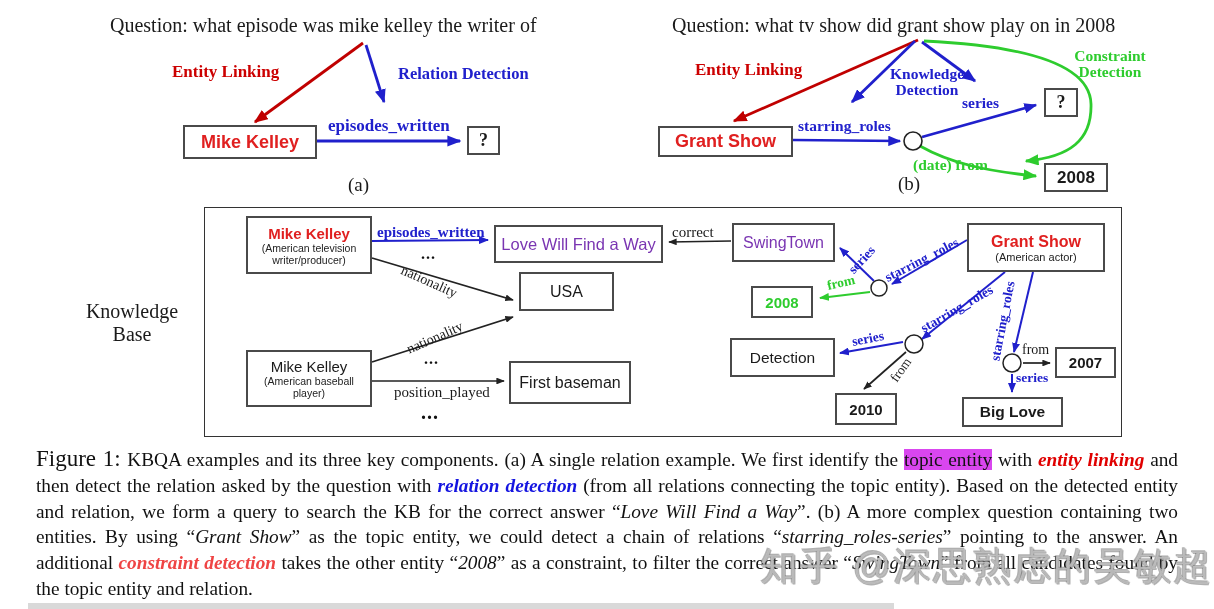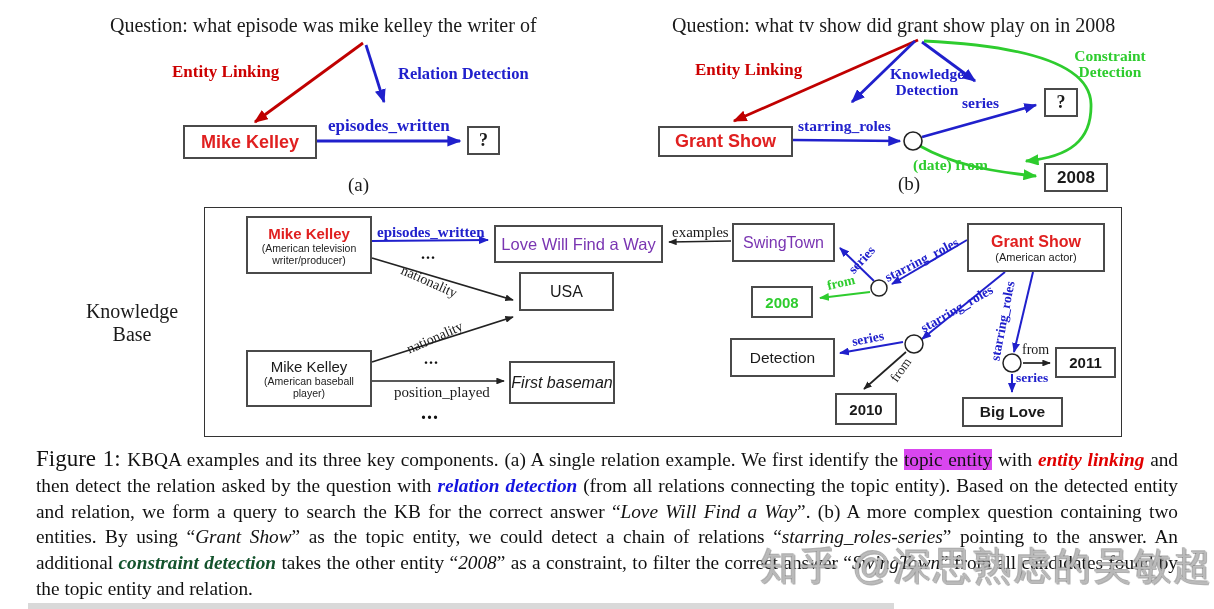--- a/index.html
+++ b/index.html
@@ -20,21 +20,21 @@
   .lbl{font-size:17px;font-weight:600;z-index:2;white-space:nowrap;}
   .tag{font-size:19px;z-index:2;}
   .sub{font-size:10.5px;line-height:12px;color:#222;font-family:"Liberation Sans",sans-serif;}
   .dots{position:absolute;font-weight:bold;letter-spacing:1px;z-index:3;color:#111;}
   #caption{position:absolute;left:36px;top:446px;width:1142px;font-size:19.3px;
            line-height:25.8px;text-align:justify;z-index:2;color:#111;}
   #caption .seg-fig{font-size:23px;}
   #caption .seg-hl{background:#d946ef;}
   #caption .seg-red{color:#e00000;font-weight:bold;font-style:italic;}
   #caption .seg-blue{color:#1414e0;font-weight:bold;font-style:italic;}
-  #caption .seg-green{color:#14532d;font-weight:bold;font-style:italic;}
+  #caption .seg-green{color:#ef4444;font-weight:bold;font-style:italic;}
   #caption .seg-i{font-style:italic;}
   #watermark{position:absolute;left:760px;top:541px;font-size:38px;z-index:6;
              font-family:"Liberation Sans",sans-serif;white-space:nowrap;letter-spacing:2px;
              color:rgba(255,255,255,0.55);
              text-shadow:0 0 1px rgba(90,90,90,.9),1px 1px 0 rgba(120,120,120,.5),-1px -1px 0 rgba(120,120,120,.5);text-align:right;}
   #bottombar{position:absolute;left:28px;top:603px;width:866px;height:6px;background:#d9d9d9;z-index:1;}
 </style>
 </head>
 <body>
 
@@ -139,48 +139,48 @@
     <span class="sans purple" style="font-size:16.5px;">Love Will Find a Way</span>
   </div>
   <div class="box" style="left:519px;top:272px;width:95px;height:39px;">
     <span class="sans" style="font-size:16px;">USA</span>
   </div>
   <div class="box" style="left:246px;top:350px;width:126px;height:57px;">
     <span class="sans" style="font-size:15px;">Mike Kelley</span>
     <span class="sub">(American baseball</span>
     <span class="sub">player)</span>
   </div>
-  <div class="box" style="left:509px;top:361px;width:106px;height:43px;font-style:italic;">
+  <div class="box" style="left:509px;top:361px;width:122px;height:43px;">
     <span class="sans" style="font-size:16px;">First baseman</span>
   </div>
   <div class="box" style="left:732px;top:223px;width:103px;height:39px;">
     <span class="sans purple" style="font-size:16px;">SwingTown</span>
   </div>
   <div class="box" style="left:967px;top:223px;width:138px;height:49px;">
     <span class="sans entred" style="font-size:16px;font-weight:bold;">Grant Show</span>
     <span class="sub" style="font-size:11px;">(American actor)</span>
   </div>
   <div class="box" style="left:751px;top:286px;width:62px;height:32px;">
     <span class="sans green" style="font-size:15px;font-weight:bold;">2008</span>
   </div>
   <div class="box" style="left:730px;top:338px;width:105px;height:39px;">
     <span class="sans" style="font-size:15.5px;">Detection</span>
   </div>
   <div class="box" style="left:835px;top:393px;width:62px;height:32px;">
     <span class="sans" style="font-size:15px;font-weight:bold;">2010</span>
   </div>
   <div class="box" style="left:1055px;top:347px;width:61px;height:31px;">
-    <span class="sans" style="font-size:15px;font-weight:bold;">2011</span>
+    <span class="sans" style="font-size:15px;font-weight:bold;">2007</span>
   </div>
   <div class="box" style="left:962px;top:397px;width:101px;height:30px;">
     <span class="sans" style="font-size:15.5px;font-weight:bold;">Big Love</span>
   </div>
 
   <div class="rel blue" style="left:377px;top:224px;font-size:15px;font-weight:600;">episodes_written</div>
-  <div class="rel" style="left:672px;top:224px;font-size:15px;">examples</div>
+  <div class="rel" style="left:672px;top:224px;font-size:15px;">correct</div>
   <div class="rel" style="left:392px;top:274px;width:74px;font-size:14px;transform:rotate(24deg);text-align:center;">nationality</div>
   <div class="rel" style="left:398px;top:330px;width:74px;font-size:14px;transform:rotate(-24deg);text-align:center;">nationality</div>
   <div class="rel" style="left:394px;top:384px;font-size:15px;">position_played</div>
   <div class="dots" style="left:421px;top:245px;font-size:16px;">...</div>
   <div class="dots" style="left:424px;top:350px;font-size:16px;">...</div>
   <div class="dots" style="left:421px;top:401px;font-size:20px;">...</div>
 
   <div class="rel blue" style="left:877px;top:252px;width:90px;font-size:13.5px;font-weight:600;transform:rotate(-27deg);text-align:center;">starring_roles</div>
   <div class="rel blue" style="left:842px;top:252px;width:40px;font-size:13.5px;font-weight:600;transform:rotate(-47deg);text-align:center;">series</div>
   <div class="rel green" style="left:824px;top:275px;width:34px;font-size:13.5px;font-weight:600;transform:rotate(-13deg);text-align:center;">from</div>

